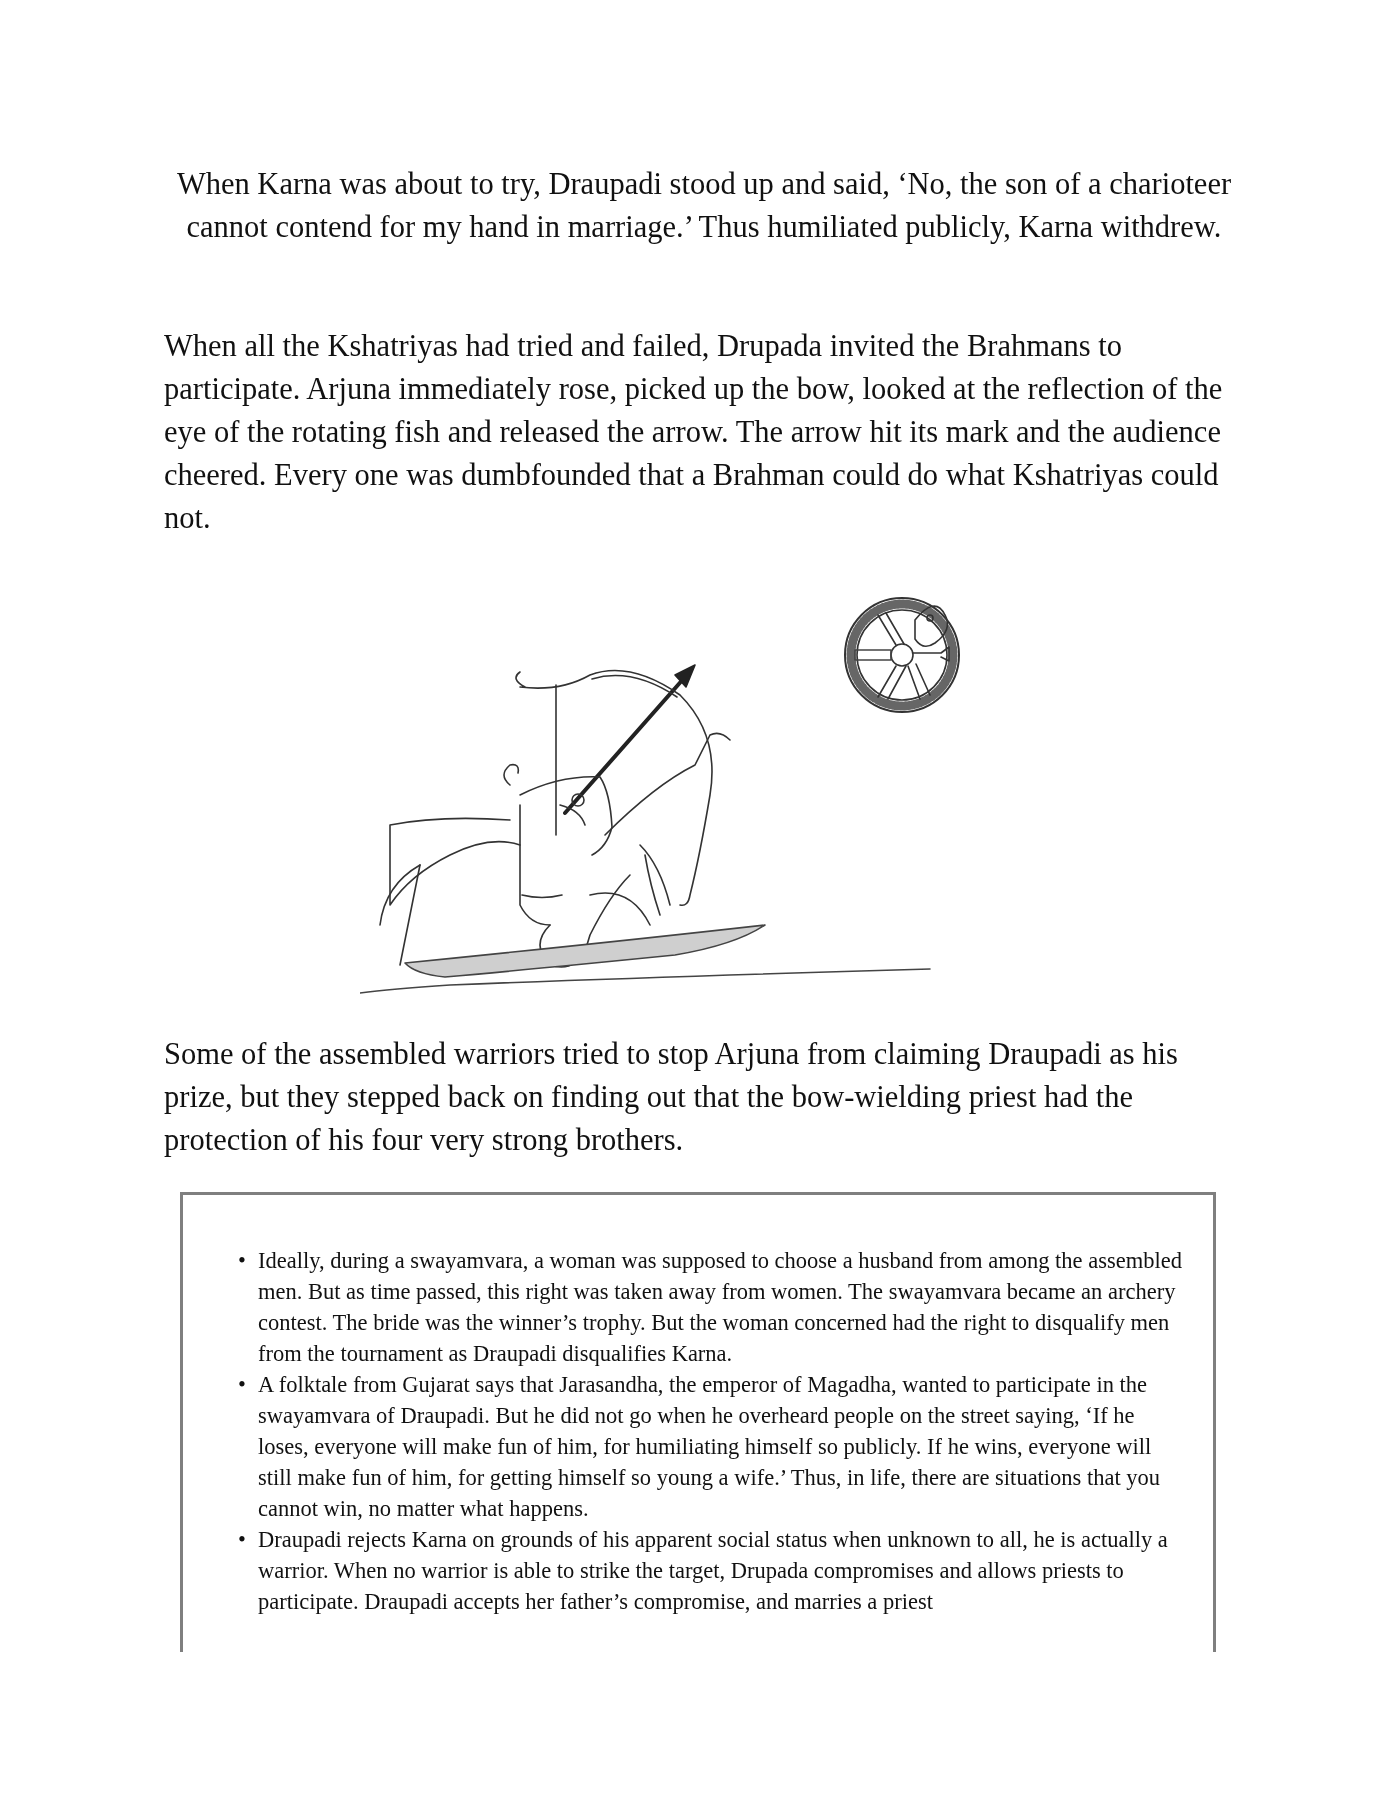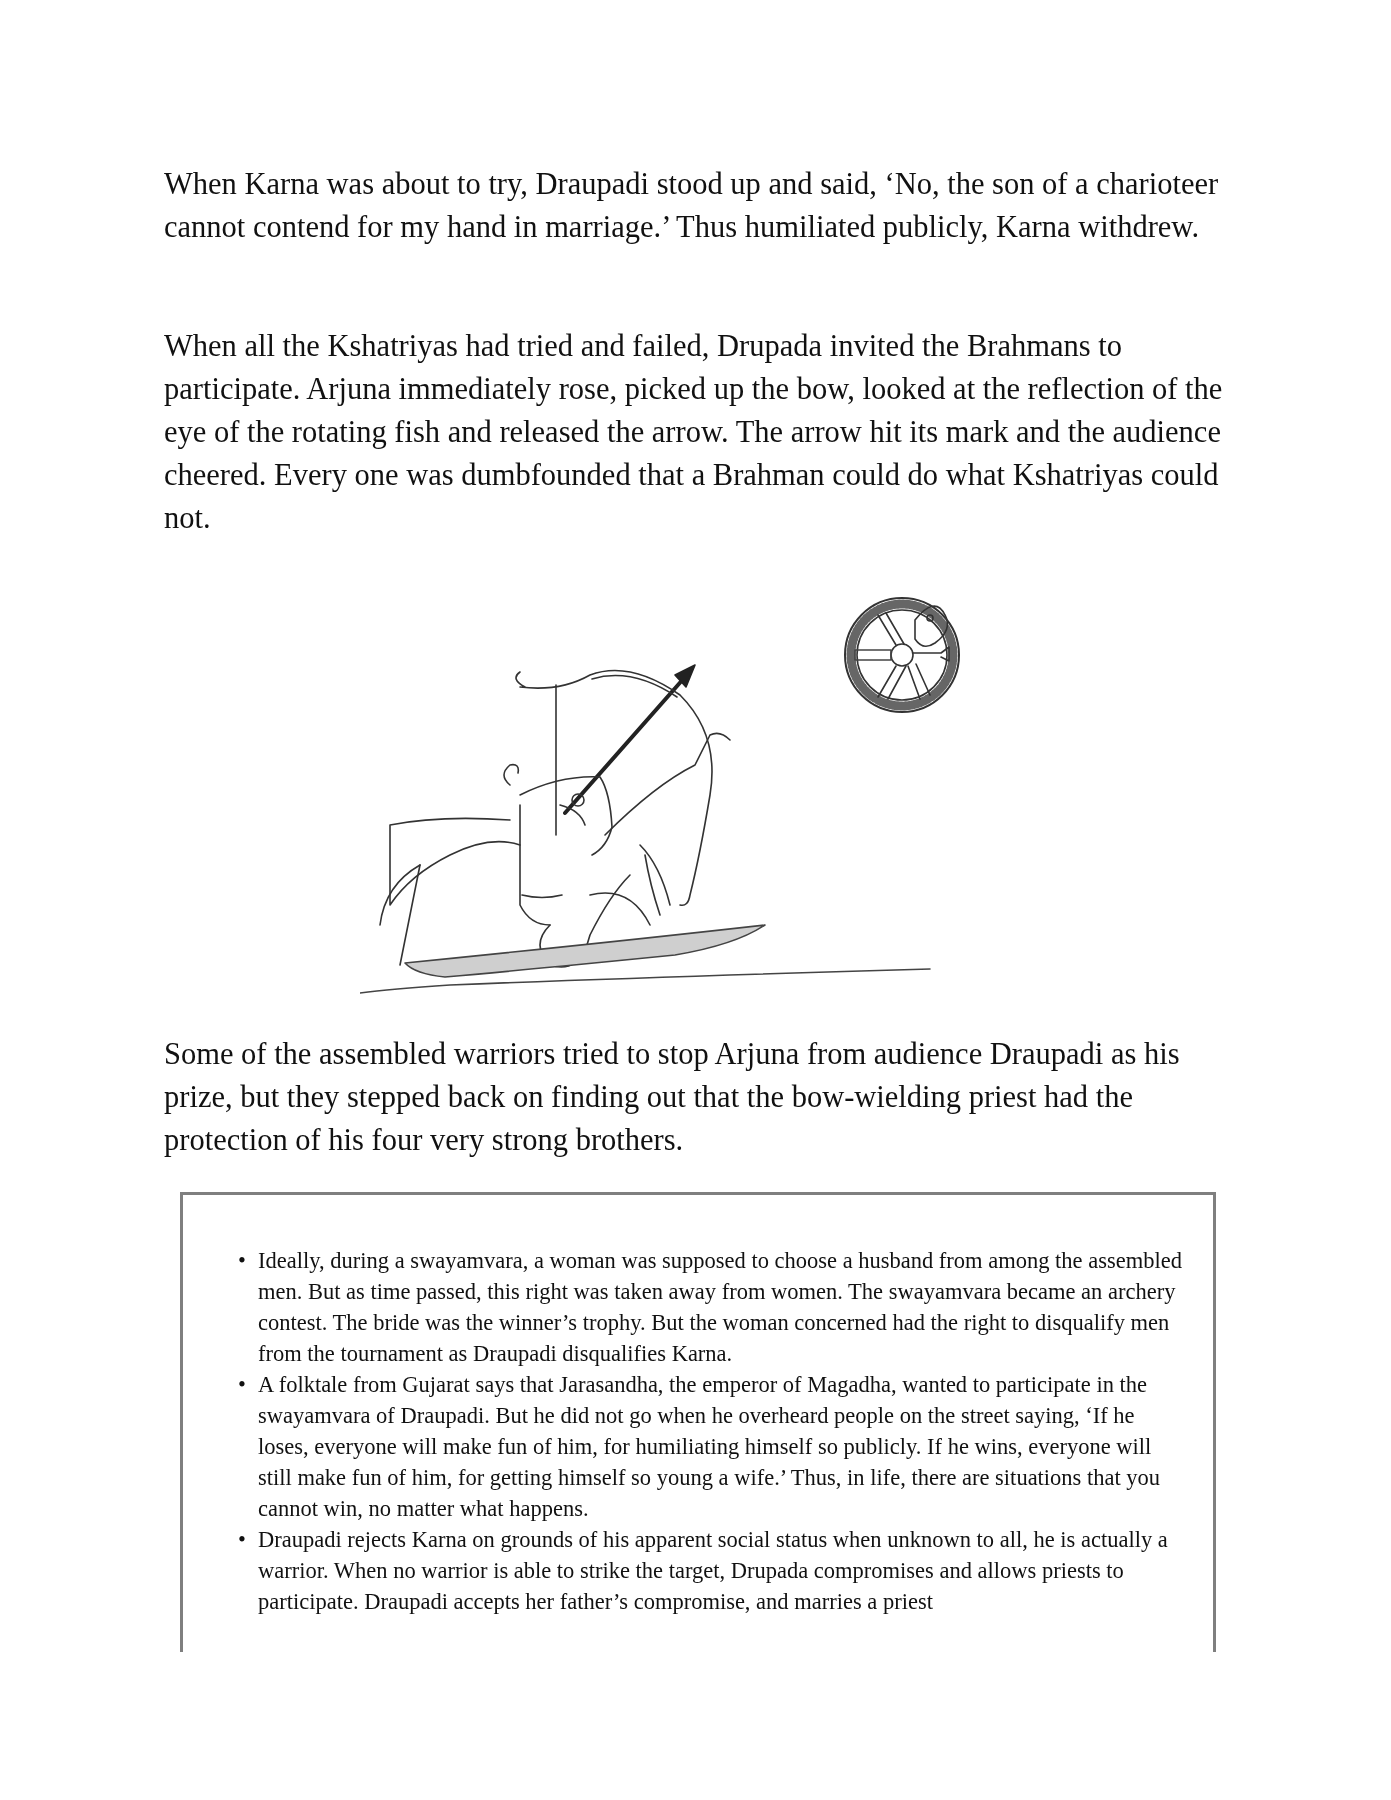--- a/index.html
+++ b/index.html
@@ -1,18 +1,18 @@
 <!DOCTYPE html>
 <html><head>
 <meta charset="utf-8">
 <style>
   html, body { margin: 0; padding: 0; background: #ffffff; }
   body { width: 1391px; height: 1800px; position: relative; overflow: hidden; font-family: "Liberation Serif", serif; color: #111; }
   .para { position: absolute; left: 164px; width: 1080px; font-size: 30.5px; line-height: 43px; margin: 0; }
-  #p1 { top: 163px; }
+  #p1 { top: 163px; text-align: center; }
   #p2 { top: 325px; font-family: Liberation Serif, serif; }
   #p3 { top: 1033px; }
   .figure { position: absolute; left: 360px; top: 565px; width: 680px; height: 440px; }
   .note-box { position: absolute; left: 180px; top: 1192px; width: 1036px; height: 460px; border: 3px solid #7f7f7f; border-bottom: none; box-sizing: border-box; }
   .note-list { position: absolute; left: 75px; top: 50px; width: 930px; margin: 0; padding: 0 0 0 0; list-style: none; font-size: 22.5px; line-height: 31px; }
   .note-list li { position: relative; padding-left: 0; margin: 0; }
   .note-list li .bullet { position: absolute; left: -20px; top: 0; }
 </style>
 </head>
 <body>
@@ -61,21 +61,21 @@
     <path d="M20 360 q5 -40 40 -60"></path>
     <path d="M280 280 q20 20 30 60 M285 290 q5 30 15 60"></path>
     <path d="M290 360 q-20 -40 -60 -30"></path>
     <line x1="60" y1="300" x2="40" y2="400"></line>
 
     <path d="M45 398 q200 -20 360 -38 q-30 20 -90 30 q-150 15 -230 22 q-30 -3 -40 -14 z" fill="#cfcfcf" stroke="#444"></path>
     <path d="M0 428 q30 -4 90 -8 q200 -8 480 -16" stroke="#444"></path>
   </svg>
 </div>
 
-<p id="p3" class="para">Some of the assembled warriors tried to stop Arjuna from audience Draupadi as his prize, but they stepped back on finding out that the bow-wielding priest had the protection of his four very strong brothers.</p>
+<p id="p3" class="para">Some of the assembled warriors tried to stop Arjuna from claiming Draupadi as his prize, but they stepped back on finding out that the bow-wielding priest had the protection of his four very strong brothers.</p>
 
 <div class="note-box">
   <ul class="note-list">
     <li>
       <span class="bullet">•</span>
       <span>Ideally, during a swayamvara, a woman was supposed to choose a husband from among the assembled men. But as time passed, this right was taken away from women. The swayamvara became an archery contest. The bride was the winner’s trophy. But the woman concerned had the right to disqualify men from the tournament as Draupadi disqualifies Karna.</span>
     </li>
     <li>
       <span class="bullet">•</span>
       <span>A folktale from Gujarat says that Jarasandha, the emperor of Magadha, wanted to participate in the swayamvara of Draupadi. But he did not go when he overheard people on the street saying, ‘If he loses, everyone will make fun of him, for humiliating himself so publicly. If he wins, everyone will still make fun of him, for getting himself so young a wife.’ Thus, in life, there are situations that you cannot win, no matter what happens.</span>

